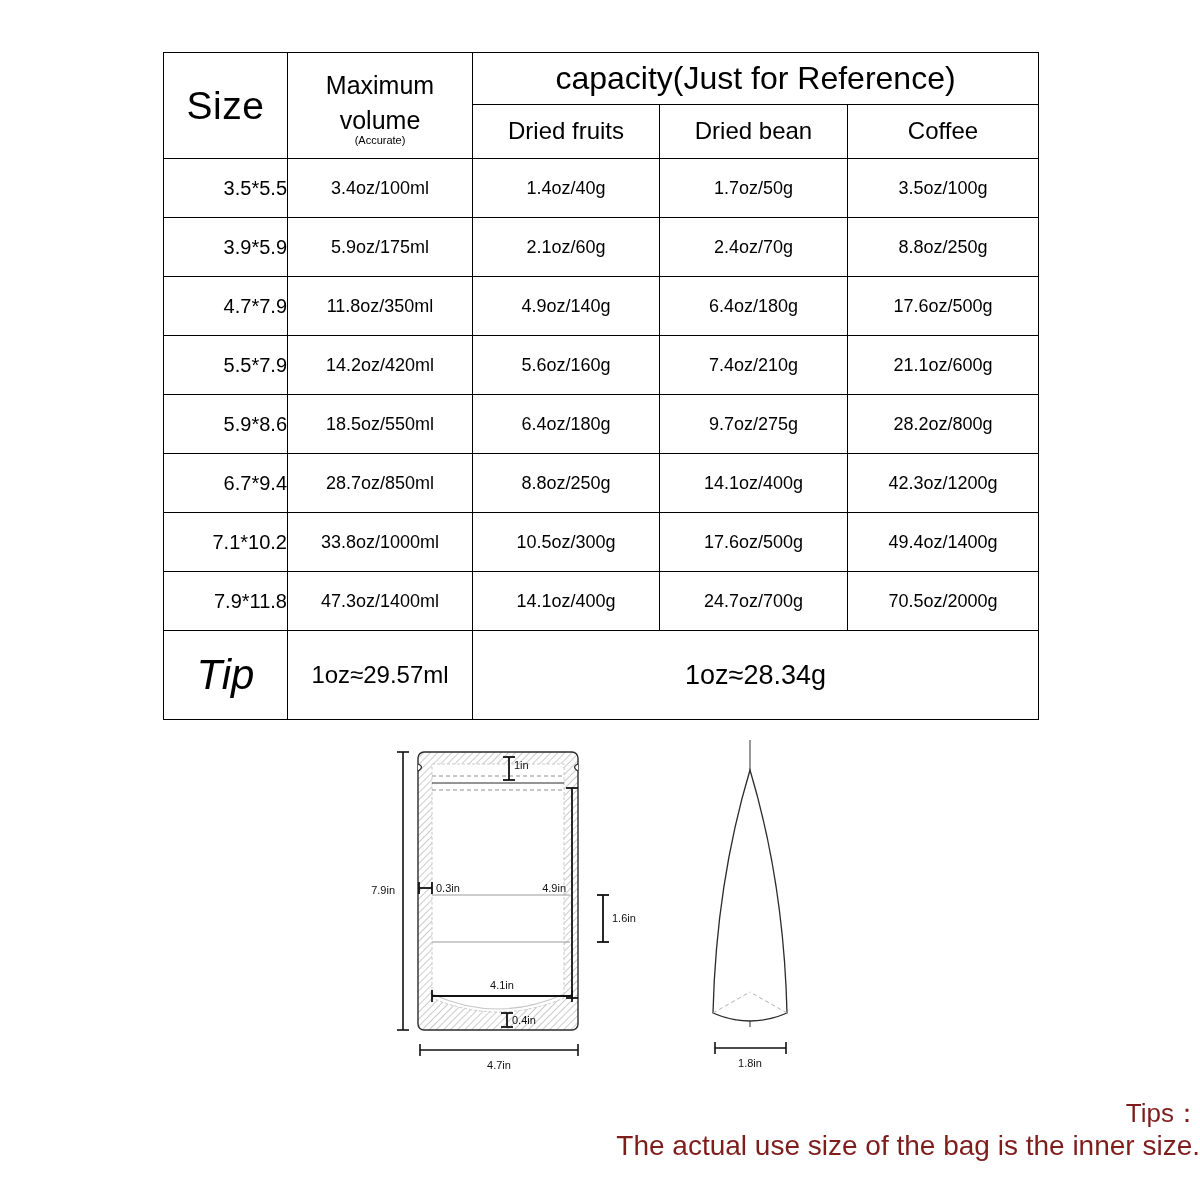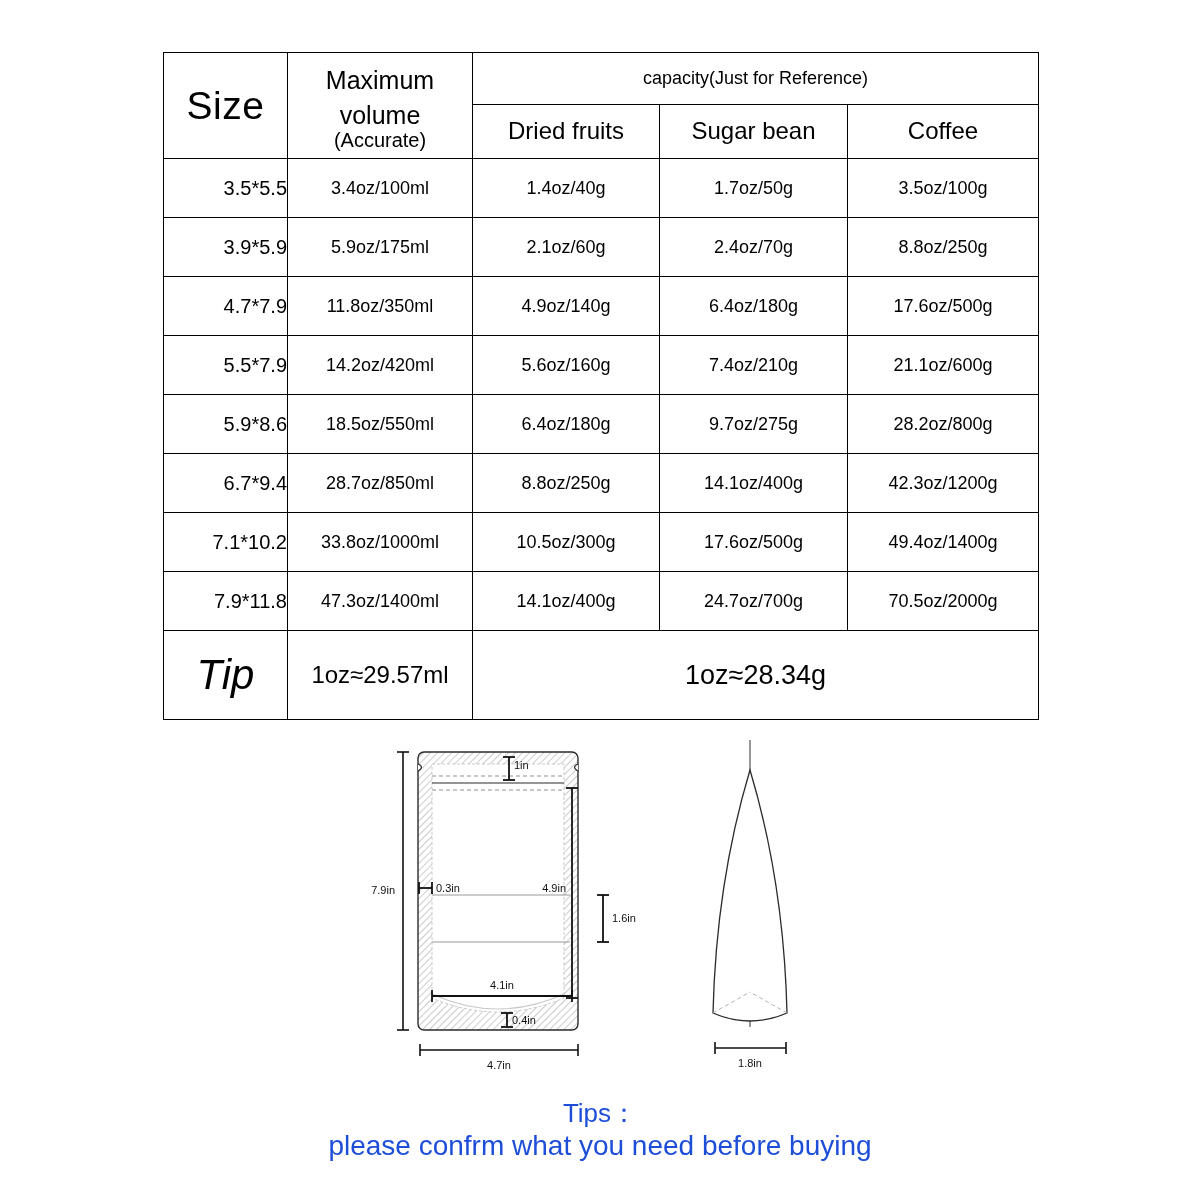--- a/index.html
+++ b/index.html
@@ -43,24 +43,24 @@
     font-size: 39px;
     letter-spacing: 0.5px;
     height: 105px;
   }
   .hdr-vol {
     height: 105px;
     line-height: 1.06;
     padding: 4px 2px 6px;
   }
   .hdr-vol .big { font-size: 25px; display: block; margin-top: 8px; }
-  .hdr-vol .small { font-size: 20px; display: block; margin-top: 2px; }
+  .hdr-vol .small { font-size: 11px; display: block; margin-top: 2px; }
 
   .hdr-capacity {
-    font-size: 18px;
+    font-size: 32px;
     height: 46px;
     margin-left: 16px;
   }
   .hdr-sub {
     font-size: 24px;
     height: 48px;
   }
 
   #size-table tbody td {
     height: 58px;
@@ -111,21 +111,21 @@
       <th class="hdr-size" rowspan="2">Size</th>
       <th class="hdr-vol" rowspan="2">
         <span class="big">Maximum</span>
         <span class="big">volume</span>
         <span class="small">(Accurate)</span>
       </th>
       <th class="hdr-capacity" colspan="3">capacity(Just for Reference)</th>
     </tr>
     <tr>
       <th class="hdr-sub">Dried fruits</th>
-      <th class="hdr-sub">Sugar bean</th>
+      <th class="hdr-sub">Dried bean</th>
       <th class="hdr-sub">Coffee</th>
     </tr>
   </thead>
   <tbody id="table-body">
       <tr>
         <td class="size-cell">3.5*5.5</td>
         <td>3.4oz/100ml</td>
         <td>1.4oz/40g</td>
         <td>1.7oz/50g</td>
         <td>3.5oz/100g</td>
@@ -286,16 +286,16 @@
       <g>
         <line x1="715" y1="318" x2="786" y2="318" stroke="#111" stroke-width="1.6"></line>
         <line x1="715" y1="312" x2="715" y2="324" stroke="#111" stroke-width="1.6"></line>
         <line x1="786" y1="312" x2="786" y2="324" stroke="#111" stroke-width="1.6"></line>
         <text x="750" y="337" text-anchor="middle" font-family="Liberation Sans, sans-serif" font-size="11" fill="#111">1.8in</text>
       </g>
     </g>
   </svg>
 </div>
 
-<div id="tips" style="color: #1d4ed8;">
+<div id="tips" style="color: #7f1d1d; text-align: right;">
   <div class="t-head">Tips：</div>
-  <div class="t-line">please confrm what you need before buying</div>
+  <div class="t-line">The actual use size of the bag is the inner size.</div>
 </div>
 
 </body></html>

